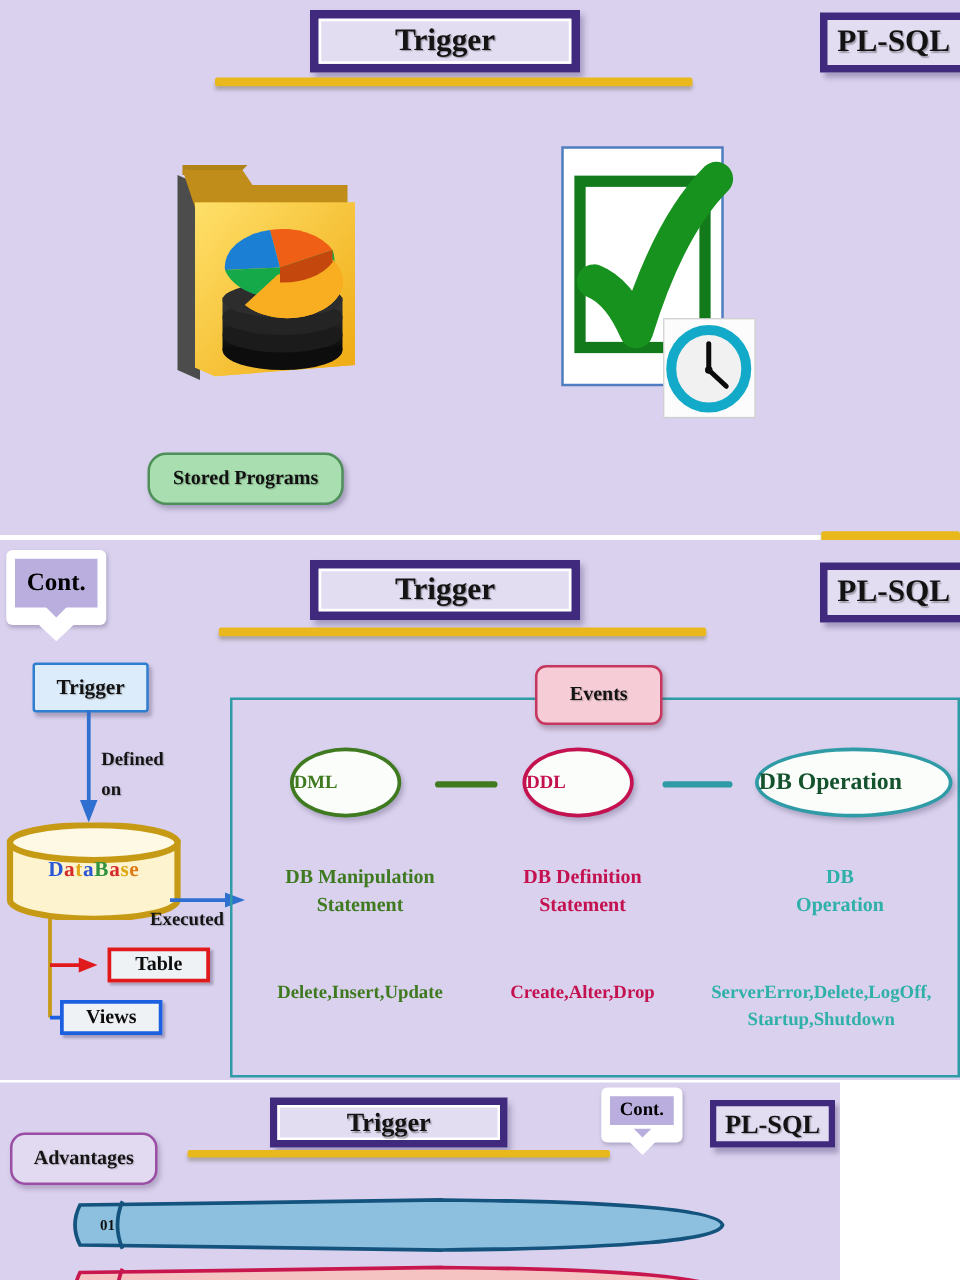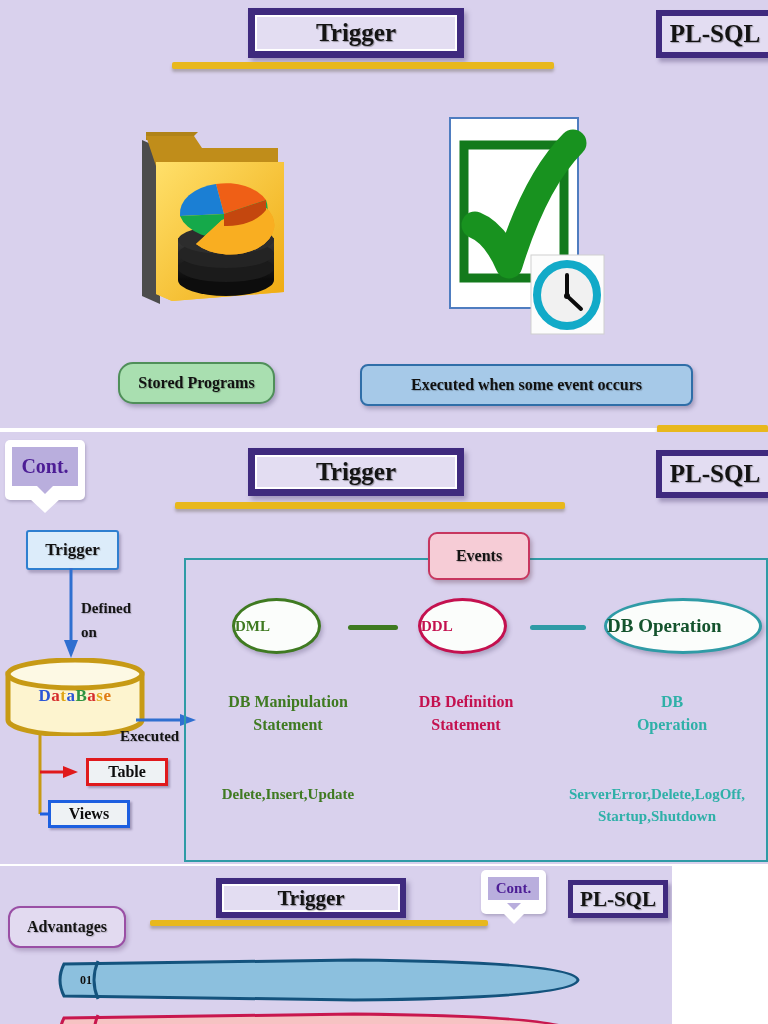--- a/index.html
+++ b/index.html
@@ -46,21 +46,21 @@
     display:flex;align-items:center;justify-content:center;
     font-weight:700;color:#131313;box-sizing:border-box;
     text-shadow:1px 1px 1px rgba(0,0,0,.3);
   }
 
   
   .cont-bubble{position:absolute;background:#ffffff;border-radius:5px;
      box-shadow:1px 2px 3px rgba(80,70,110,.3);}
   .cont-bubble .body{position:absolute;left:7px;top:7px;right:7px;bottom:14px;
      background:#b9aedd;display:flex;align-items:center;justify-content:center;
-     font-weight:700;color:#4c1d95;}
+     font-weight:700;color:#000000;}
   .cont-bubble .tail{position:absolute;left:50%;margin-left:-16px;bottom:-13px;
      width:0;height:0;border-left:16px solid transparent;border-right:16px solid transparent;
      border-top:15px solid #ffffff;}
   .cont-bubble .tail-in{position:absolute;left:50%;margin-left:-9px;bottom:6px;
      width:0;height:0;border-left:9px solid transparent;border-right:9px solid transparent;
      border-top:9px solid #b9aedd;}
 
   
   .folder-icon{position:absolute;}
   .callout{
@@ -177,23 +177,20 @@
         <rect x="84" y="140" width="73" height="79" fill="#fcfcfc" stroke="#cfcfcf" stroke-width="1"></rect>
         <ellipse cx="120" cy="180" rx="30" ry="31" fill="#f1f1f1" stroke="#12aac8" stroke-width="8"></ellipse>
         <path d="M120 160 L120 181 L134 194" fill="none" stroke="#0b0b0b" stroke-width="4" stroke-linecap="round"></path>
         <circle cx="120" cy="181" r="3" fill="#0b0b0b"></circle>
       </svg>
     </div>
 
     <div class="callout green" style="left:118px;top:362px;width:157px;height:42px;font-size:16px;border-radius:15px;">
       <span>Stored Programs</span>
     </div>
-    <div class="callout blue" style="left:360px;top:364px;width:333px;height:42px;font-size:16px;">
-      <span>Executed when some event occurs</span>
-    </div>
   </div>
 
   <div class="gap-white" style="top:428px;height:5px;"></div>
   <div class="gold-rule" style="left:657px;top:425px;width:111px;height:8px;"></div>
 
   <div class="slide slide-2">
 
     <div class="cont-bubble" style="left:5px;top:8px;width:80px;height:60px;">
       <div class="body" style="font-size:20px;">Cont.</div>
       <div class="tail"></div>
@@ -279,20 +276,21 @@
     <div class="coltxt" style="left:198px;top:258px;width:180px;font-size:16px;color:#3f7a21;">
       <div>DB Manipulation</div>
       <div>Statement</div>
     </div>
     <div class="coltxt" style="left:194px;top:352px;width:188px;font-size:15px;color:#3f7a21;">Delete,Insert,Update</div>
 
     <div class="coltxt" style="left:382px;top:258px;width:168px;font-size:16px;color:#c4114f;">
       <div>DB Definition</div>
       <div>Statement</div>
     </div>
+    <div class="coltxt" style="left:380px;top:352px;width:172px;font-size:15px;color:#c4114f;">Create,Alter,Drop</div>
 
     <div class="coltxt" style="left:576px;top:258px;width:192px;font-size:16px;color:#2fb0a8;">
       <div>DB</div>
       <div>Operation</div>
     </div>
     <div class="coltxt" style="left:546px;top:352px;width:222px;font-size:15px;color:#2fb0a8;">
       <div>ServerError,Delete,LogOff,</div>
       <div>Startup,Shutdown</div>
     </div>
   </div>

